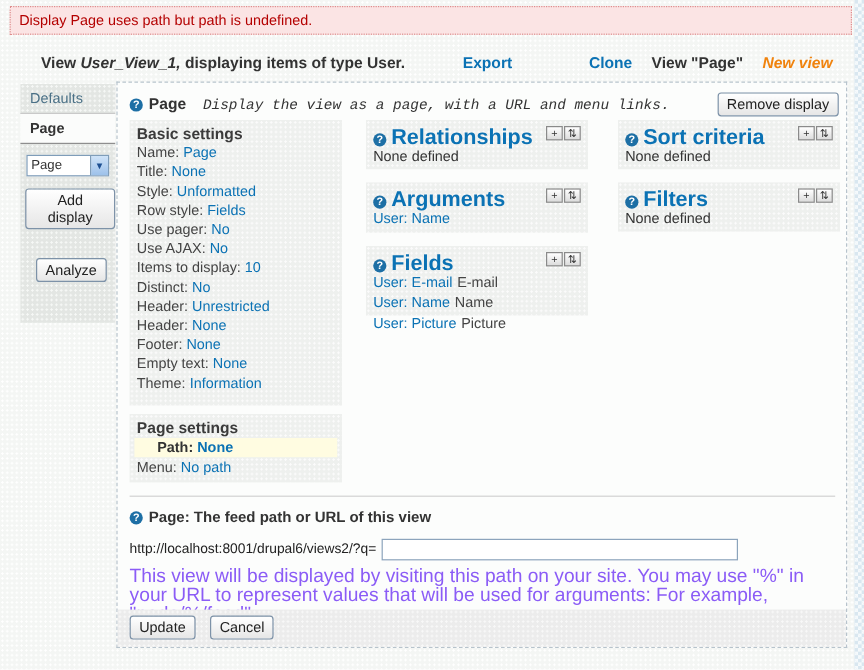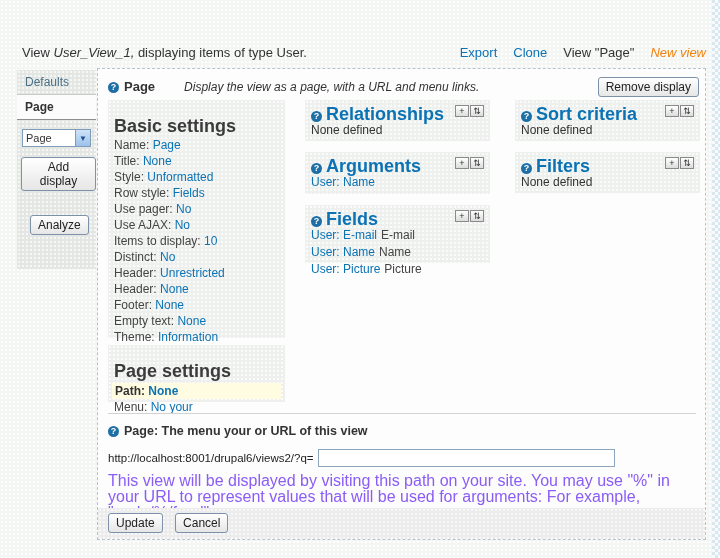--- a/index.html
+++ b/index.html
@@ -26,26 +26,26 @@
   
   .error-banner {
     position:absolute; left:8px; top:5px; width:702px; height:24px;
     background:#fbe4e4; border:1px dotted #dd8c8c; color:#b40000;
     line-height:22px; padding-left:7px; font-size:12px;
   }
 
   
   .title-row {
     position:absolute; left:22px; top:42px; width:684px; height:20px;
-    display:flex; justify-content:space-between; align-items:center;
-    font-weight:normal; font-size:13px;
+    display:flex; justify-content:center; align-items:center;
+    font-weight:bold; font-size:13px;
   }
   .title-left i { font-style:italic; }
   .title-links { display:flex; gap:16px; align-items:center; white-space:nowrap; }
-  .tlink { color:#0b72b4; text-decoration:none; cursor:pointer; }
+  .tlink { color:#0b72b4; text-decoration:none; cursor:pointer;margin-left:48px; }
   .tstatic { color:#333; }
   .tnew { color:#f0830e; font-style:italic; cursor:pointer; }
 
   
   .sidebar { position:absolute; left:17px; top:70px; width:79px; }
   .side-tab { height:25px; line-height:25px; padding-left:8px; font-size:12px; cursor:pointer; }
   .tab-defaults {
     color:#4a7086;
     background-color:#e3e6e3;
     background-image: radial-gradient(#f6f8f6 30%, rgba(255,255,255,0) 32%);
@@ -82,51 +82,51 @@
   .btn-add-display { margin:10px 0 0 4px; }
   .btn-analyze { margin:24px 0 0 13px; }
 
   
   .panel {
     position:absolute; left:97px; top:68px; width:609px; height:472px;
     border:1px dashed #b7c3cc; background:#fcfdfc;
   }
   .panel-header { position:absolute; left:10px; top:10px; right:6px; height:20px; }
   .panel-title { font-weight:bold; font-size:13px; margin:0 4px 0 5px; }
-  .panel-desc { font-style:italic; color:#333; margin-left:25px; }
+  .panel-desc { font-style:italic; color:#333; margin-left:10px;font-family:Liberation Mono, monospace; }
   .btn-remove { position:absolute; right:0; top:-2px; }
 
   .qicon {
     display:inline-block; width:11px; height:11px; border-radius:50%;
     background:#1d6fa5; color:#fff; font-size:9px; font-weight:bold;
     text-align:center; line-height:11px; vertical-align:1px; cursor:pointer;
   }
 
   .box {
     position:absolute; padding:4px 6px;
     background-color:#eef0ee;
     background-image: radial-gradient(#fbfbfb 30%, rgba(255,255,255,0) 32%);
     background-size:4px 4px;
   }
-  .box-title { font-weight:bold; font-size:18px; color:#3b3b3b;margin-top:12px; }
+  .box-title { font-weight:bold; font-size:13px; color:#3b3b3b; }
 
   .basic-box   { left:10px;  top:31px;  width:177px; height:238px; }
   .pageset-box { left:10px;  top:276px; width:177px; height:57px;  }
   .rel-box     { left:207px; top:31px;  width:185px; height:41px; }
   .arg-box     { left:207px; top:83px;  width:185px; height:42px; }
   .fields-box  { left:207px; top:136px; width:185px; height:58px; }
   .sort-box    { left:417px; top:31px;  width:185px; height:41px; }
   .filter-box  { left:417px; top:83px;  width:185px; height:41px; }
 
   .setting-row { line-height:16px; font-size:12px; color:#444; white-space:nowrap; }
   .setting-row a, .vlink { color:#0b72b4; text-decoration:none; cursor:pointer; }
 
   .path-row {
     background:#fffce1; font-weight:bold; line-height:16px;
-    padding-left:3px; margin:1px -2px 0 -2px;
+    padding-left:19px; margin:1px -2px 0 -2px;
   }
   .menu-row { line-height:16px; color:#444; }
 
   .bucket-title-row { position:relative; height:18px; }
   .bucket-title { color:#0b72b4; font-weight:bold; font-size:18px; text-decoration:none; cursor:pointer; margin-left:4px; }
   .mini-btns { position:absolute; right:0; top:1px; display:flex; gap:1px; }
   .mini-btn {
     display:inline-block; width:14px; height:12px; border:1px solid #8a8a8a;
     background:linear-gradient(#ffffff,#dcdcdc); font-size:9px; line-height:10px;
     text-align:center; color:#333; cursor:pointer;
@@ -159,20 +159,23 @@
   }
   .buttons-strip .btn { margin-right:9px; }
 </style>
 </head>
 <body>
 
 <div class="screen">
 
   <div class="edge-strip"></div>
 
+  <div class="error-banner">
+    <span>Display Page uses path but path is undefined.</span>
+  </div>
 
   <div class="title-row">
     <div class="title-left">
       <span>View </span><i>User_View_1,</i><span> displaying items of type User.</span>
     </div>
     <div class="title-links">
       <span class="tlink">Export</span>
       <span class="tlink">Clone</span>
       <span class="tstatic">View "Page"</span>
       <span class="tnew">New view</span>
@@ -219,21 +222,21 @@
     </div>
 
     <div class="box pageset-box">
       <div class="box-title">Page settings</div>
       <div class="path-row">
         <span>Path:</span>
         <a class="vlink">None</a>
       </div>
       <div class="menu-row">
         <span>Menu:</span>
-        <a class="vlink">No your</a>
+        <a class="vlink">No path</a>
       </div>
     </div>
 
     <div class="box rel-box">
       <div class="bucket-title-row">
         <span class="qicon">?</span><a class="bucket-title">Relationships</a>
         <span class="mini-btns">
           <span class="mini-btn">+</span>
           <span class="mini-btn">⇅</span>
         </span>
@@ -291,21 +294,21 @@
           <span class="mini-btn">+</span>
           <span class="mini-btn">⇅</span>
         </span>
       </div>
       <div class="bucket-empty">None defined</div>
     </div>
 
     <div class="divider"></div>
 
     <div class="pathform-title">
-      <span class="qicon">?</span><span class="label">Page: The menu your or URL of this view</span>
+      <span class="qicon">?</span><span class="label">Page: The feed path or URL of this view</span>
     </div>
     <div class="url-row">
       <span class="url-prefix">http://localhost:8001/drupal6/views2/?q=</span>
       <input class="path-input" type="text" value="" style="">
     </div>
     <div class="pathform-help">This view will be displayed by visiting this path on your site. You may use "%" in your URL to represent values that will be used for arguments: For example, "node/%/feed".</div>
 
     <div class="buttons-strip">
       <button class="btn">Update</button>
       <button class="btn">Cancel</button>

